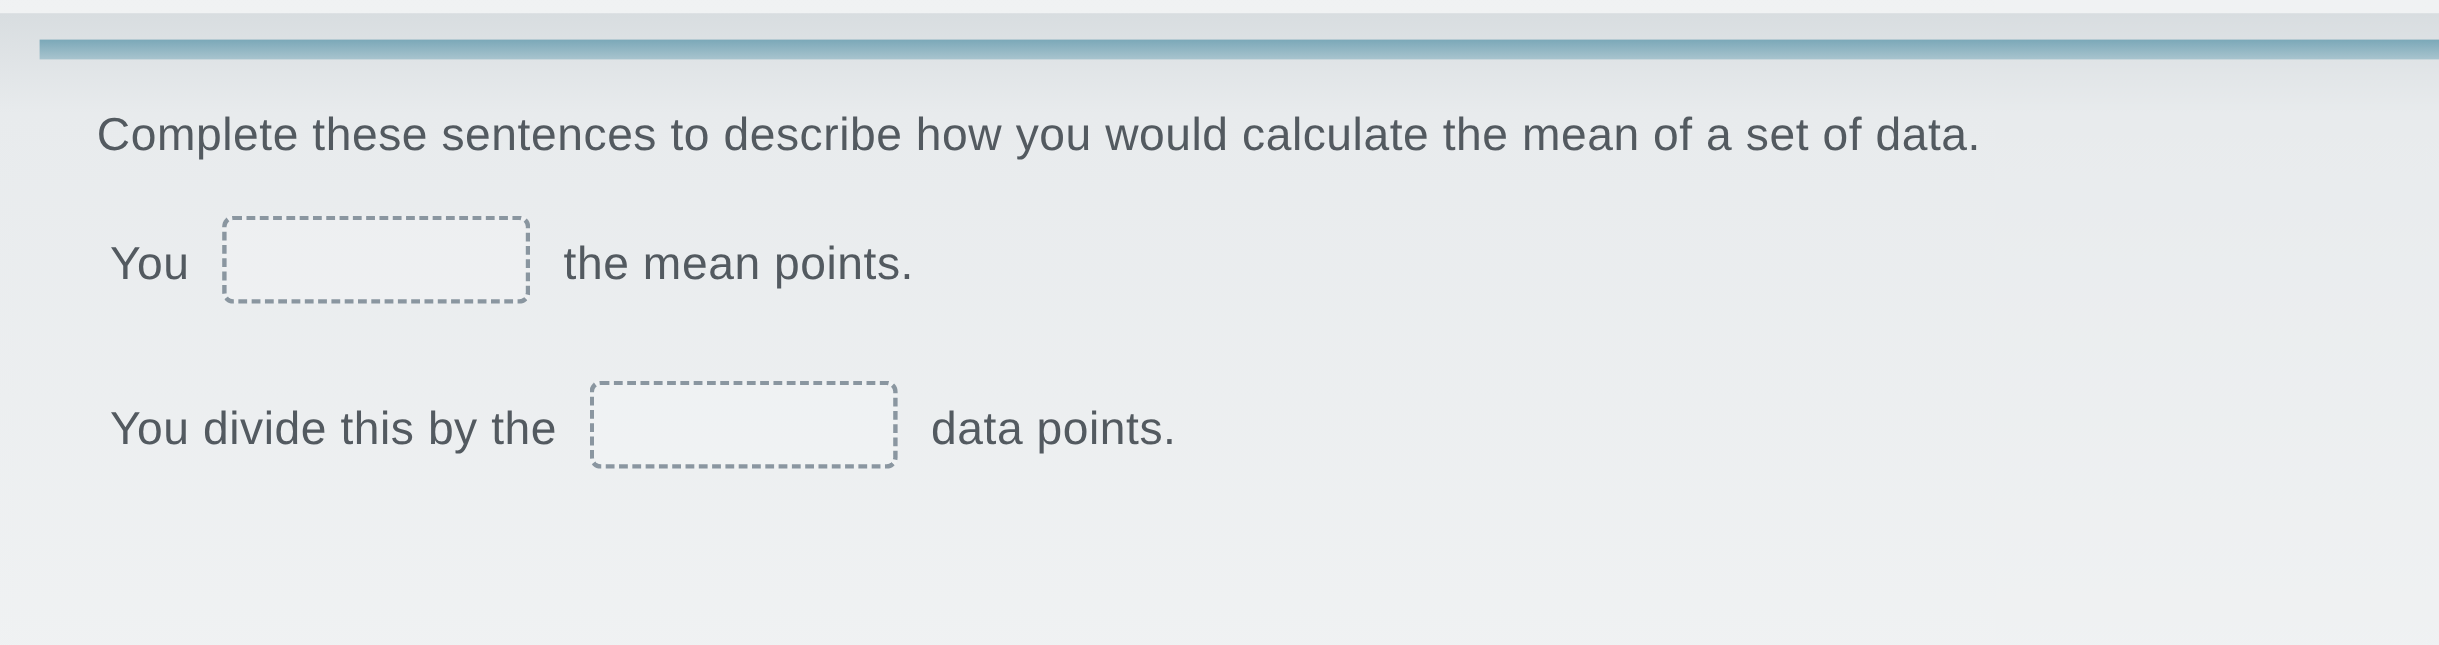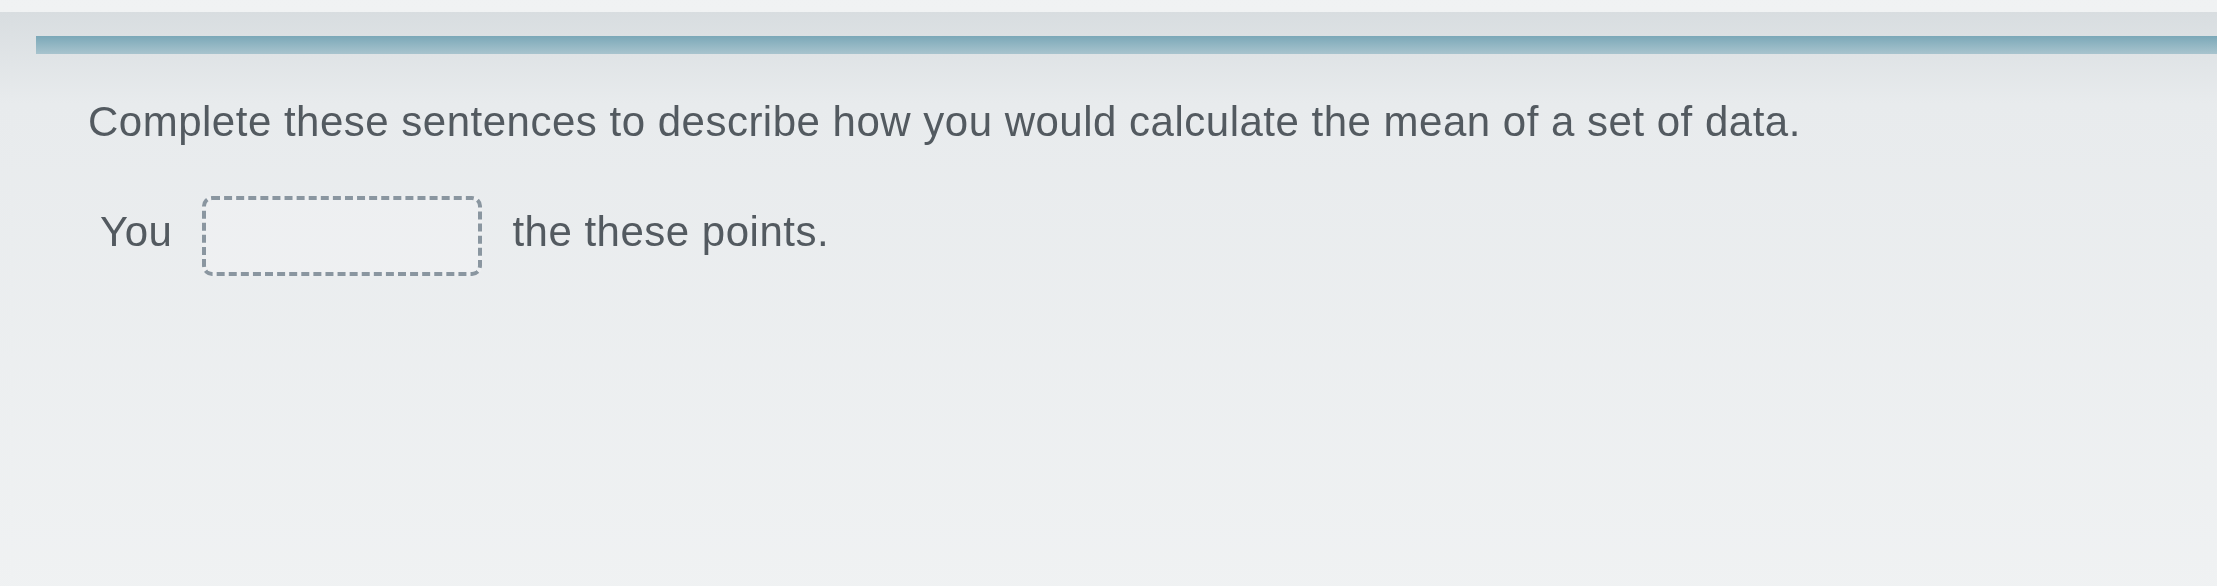--- a/index.html
+++ b/index.html
@@ -28,21 +28,21 @@
       padding-top: 20px;
     }
     .instruction {
       font-size: 42px;
       color: #535a60;
       margin-bottom: 50px;
       letter-spacing: 0.5px;
     }
     .sentence-row {
       display: flex;
-      align-items: flex-start;
+      align-items: flex-end;
       margin-bottom: 70px;
       font-size: 42px;
       color: #535a60;
     }
     .sentence-text {
       letter-spacing: 0.5px;
     }
     .blank-box {
       display: inline-block;
       width: 280px;
@@ -57,16 +57,21 @@
 <body>
 
 <div class="top-bar"></div>
 
 <div class="content">
   <div class="instruction">Complete these sentences to describe how you would calculate the mean of a set of data.</div>
 
   <div class="sentence-row">
     <span class="sentence-text">You</span>
     <span class="blank-box"></span>
-    <span class="sentence-text">the these points.</span>
+    <span class="sentence-text">the mean points.</span>
   </div>
 
+  <div class="sentence-row">
+    <span class="sentence-text">You divide this by the</span>
+    <span class="blank-box"></span>
+    <span class="sentence-text">data points.</span>
+  </div>
 </div>
 
 </body></html>

